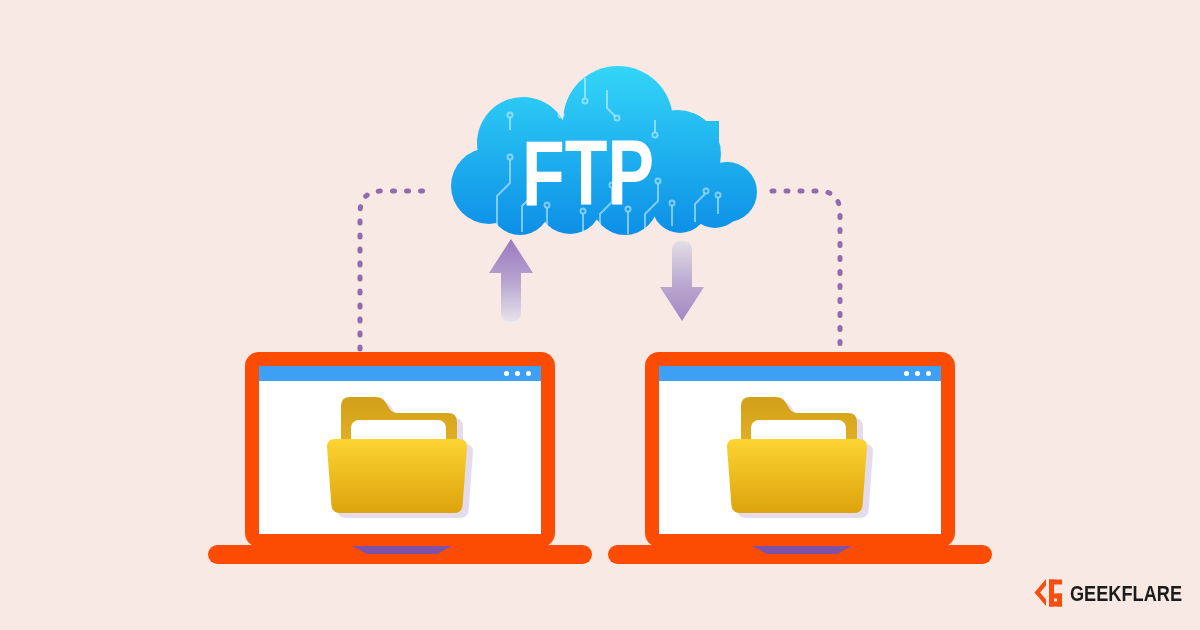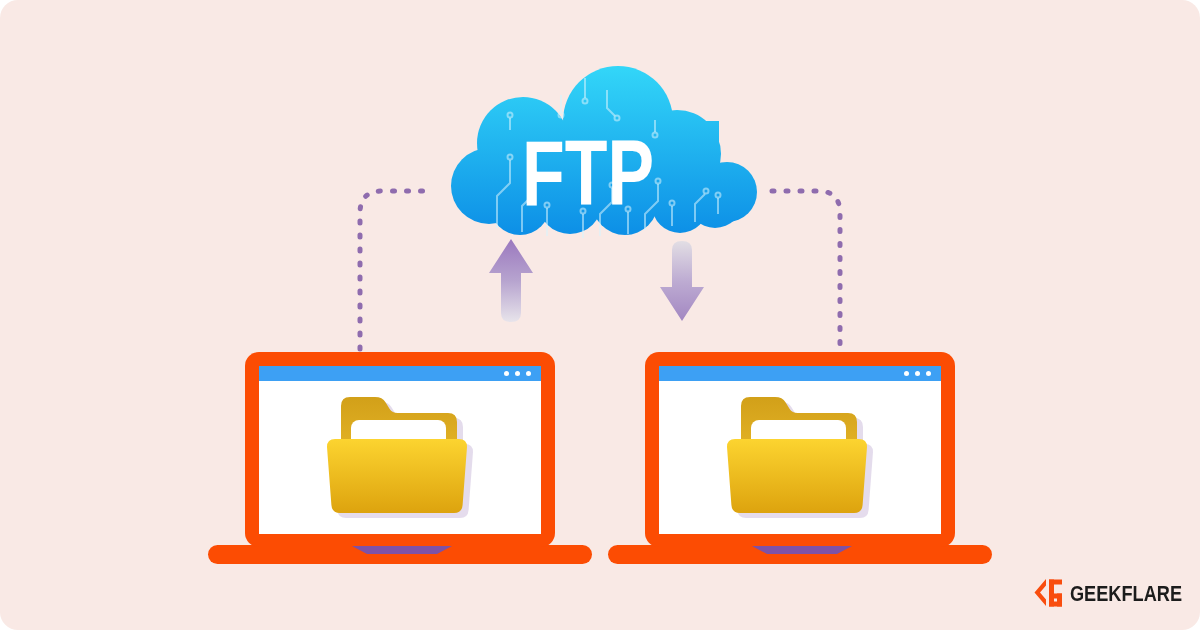--- a/index.html
+++ b/index.html
@@ -1,20 +1,19 @@
 <!DOCTYPE html>
 <html><head>
 <meta charset="utf-8">
 <style>
   html,body{margin:0;padding:0;}
   body{font-family:"Liberation Sans",sans-serif;}
   .stage{
     position:relative;width:1200px;height:630px;overflow:hidden;
     background:#f9e9e5;
-    border-radius:18px;
   }
   .scene{position:absolute;left:0;top:0;}
   
   .laptop{position:absolute;width:384px;height:213px;top:352px;}
   .laptop-left{left:208px;}
   .laptop-right{left:608px;}
   .laptop .base{
     position:absolute;left:0;top:193px;width:384px;height:19px;
     background:#fc4c03;border-radius:10px;
   }

